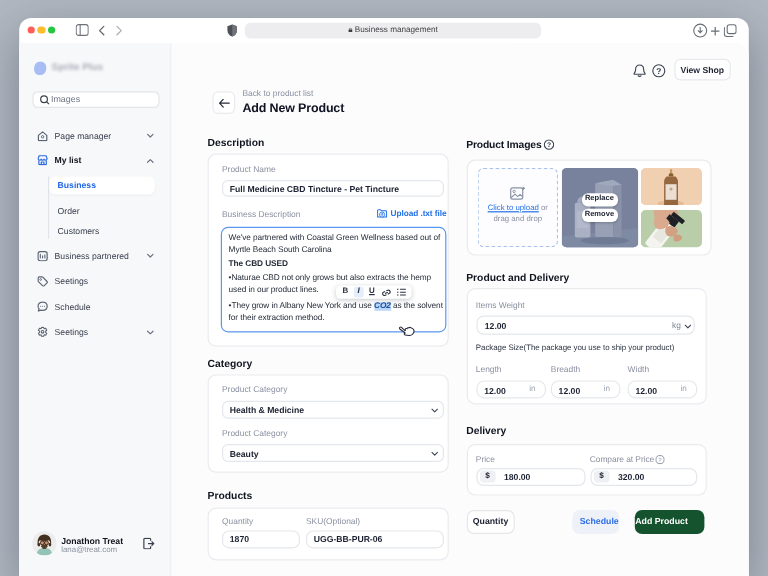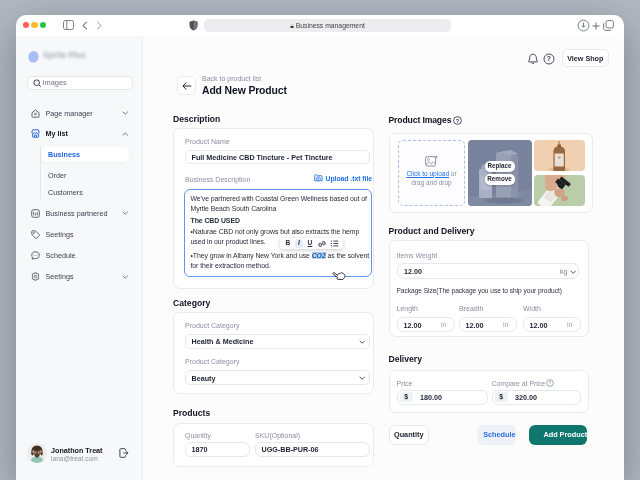--- a/index.html
+++ b/index.html
@@ -387,13 +387,13 @@
 </div>
 <div class="a inp" style="left:396.5px;top:389.5px;width:91.5px;height:15px;border-radius:6px"></div>
 <div class="a" style="left:399.5px;top:392px;width:13.5px;height:10px;background:#eef0f4;border-radius:3px;text-align:center;font-size:6.8px;font-weight:bold;color:#1b2130;line-height:10px">$</div>
 <div class="a val" style="left:420px;top:394px">180.00</div>
 <div class="a inp" style="left:491.5px;top:389.5px;width:89.5px;height:15px;border-radius:6px"></div>
 <div class="a" style="left:494.5px;top:392px;width:13.5px;height:10px;background:#eef0f4;border-radius:3px;text-align:center;font-size:6.8px;font-weight:bold;color:#1b2130;line-height:10px">$</div>
 <div class="a val" style="left:515px;top:394px">320.00</div>
 
 <div class="a" style="left:388.5px;top:425px;width:40.5px;height:19.5px;background:#fff;border:1px solid #e5e7eb;border-radius:6px;text-align:center;font-size:7.3px;font-weight:bold;color:#1b2130;line-height:18.5px">Quantity</div>
 <div class="a" style="left:477px;top:424.7px;width:38.6px;height:19.9px;background:#eef1f8;border-radius:6px;text-align:right;font-size:7.3px;font-weight:bold;color:#2b6ce5;line-height:19.9px">Schedule</div>
-<div class="a" style="left:529.4px;top:424.7px;width:57.8px;height:20px;background:#0f766e;border-radius:6px;text-align:right;font-size:7.3px;font-weight:bold;color:#fff;line-height:20px">Add Product</div>
+<div class="a" style="left:529.4px;top:424.7px;width:57.8px;height:20px;background:#14532d;border-radius:6px;text-align:left;font-size:7.3px;font-weight:bold;color:#fff;line-height:20px">Add Product</div>
 
 </body></html>

